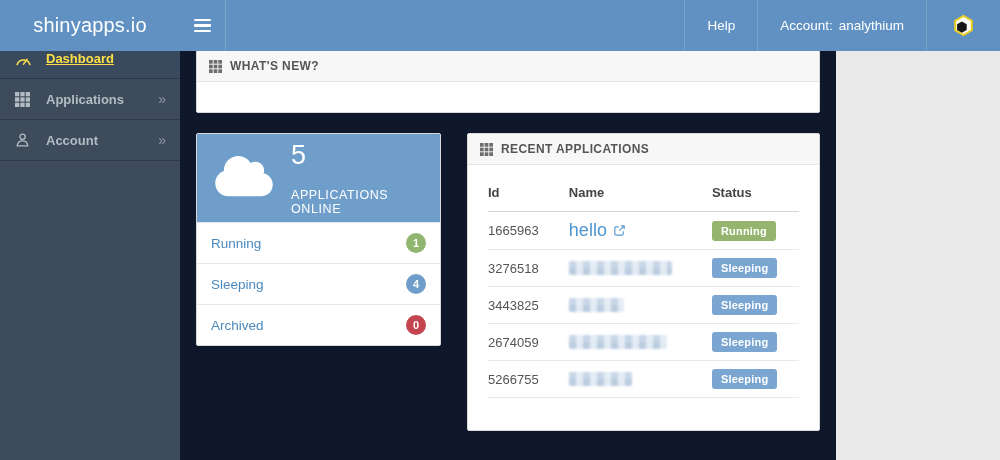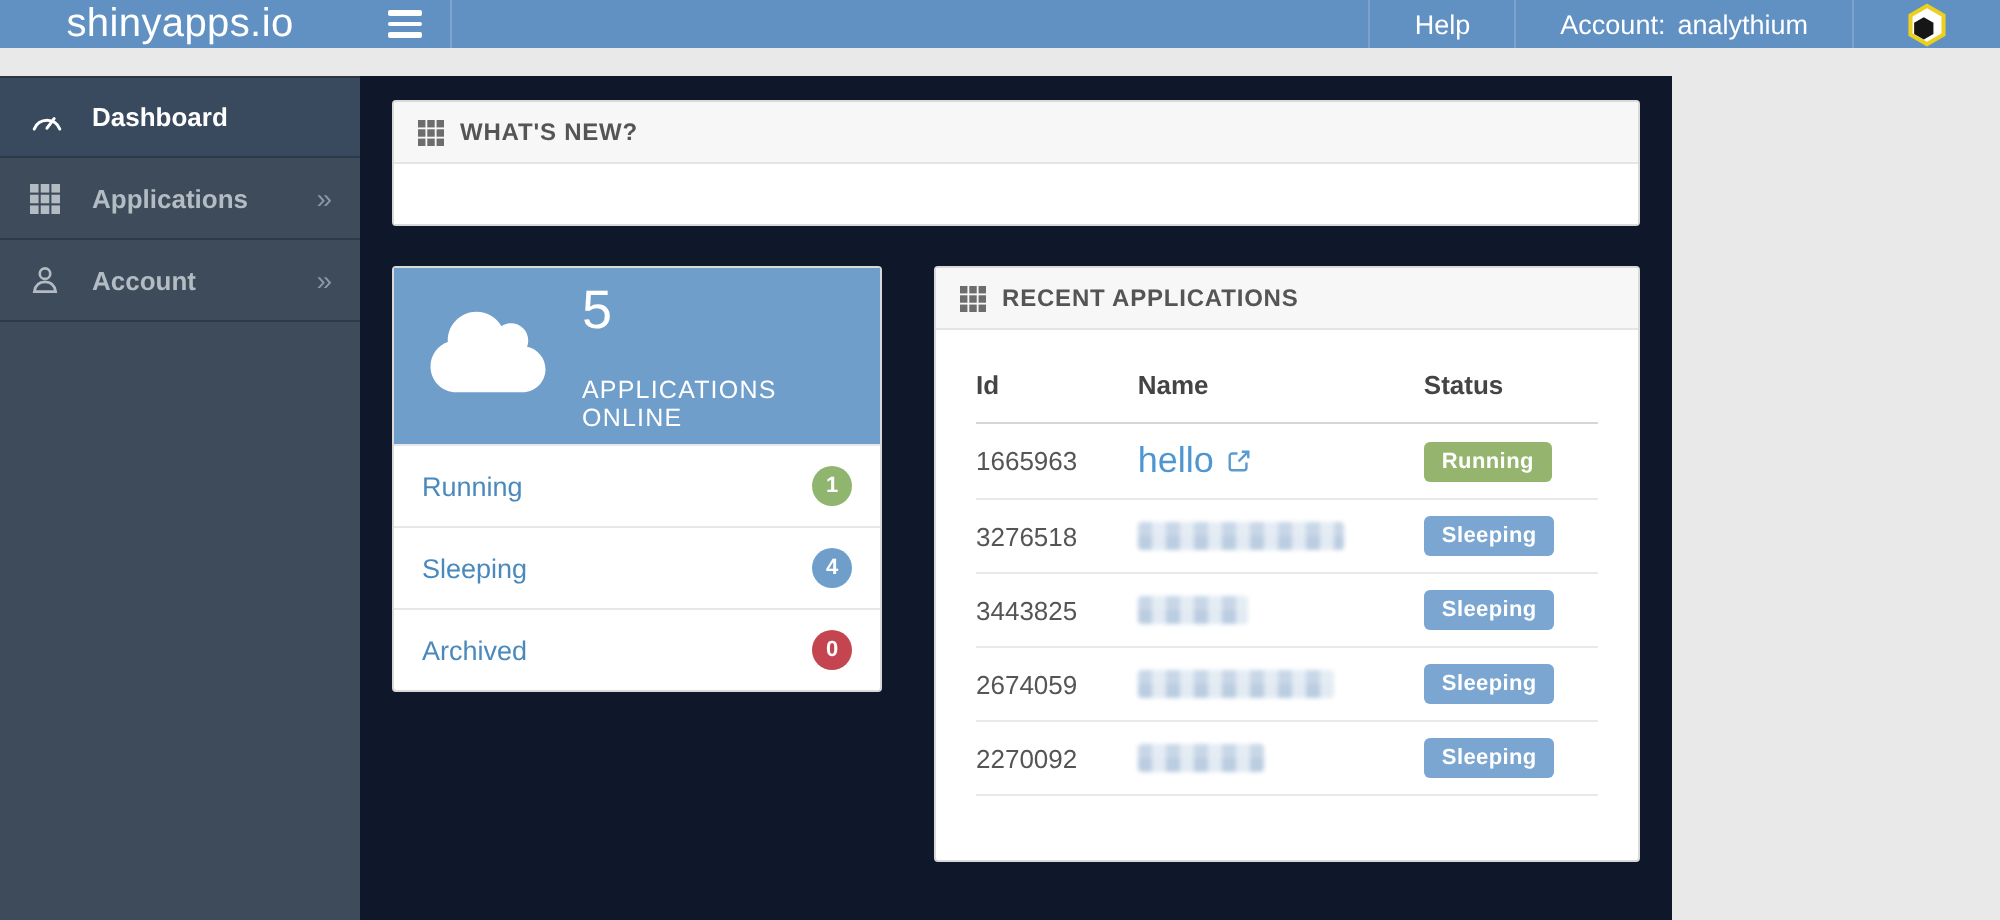--- a/index.html
+++ b/index.html
@@ -3,42 +3,42 @@
 <meta charset="utf-8">
 <style>
   * { margin:0; padding:0; box-sizing:border-box; }
   html,body { width:1000px; height:460px; }
   body {
     font-family:"Liberation Sans","DejaVu Sans",sans-serif;
     background:#e9e9e9; overflow:hidden; position:relative;
   }
 
   
-  .navbar { position:absolute; top:0; left:0; width:1000px; height:24px;
+  .navbar { position:absolute; top:0; left:0; width:1000px; height:51px;
             background:#6191c2; display:flex; align-items:stretch; color:#fff; z-index:5; }
   .brand { width:180px; display:flex; align-items:center; justify-content:center;
            font-size:20px; font-weight:400; letter-spacing:.2px; cursor:pointer; }
   .nav-toggle { width:46px; display:flex; align-items:center; justify-content:center;
                 flex-direction:column; gap:3px; cursor:pointer;
                 border-right:1px solid rgba(255,255,255,.18); }
   .nav-toggle .bar { width:17px; height:2.5px; background:#fff; border-radius:1px; }
   .nav-spacer { flex:1; }
   .nav-item { display:flex; align-items:center; padding:0 22px; font-size:13.5px;
               border-left:1px solid rgba(255,255,255,.16); cursor:pointer; }
   .nav-item.account { gap:6px; }
   .nav-logo { display:flex; align-items:center; padding:0 24px;
               border-left:1px solid rgba(255,255,255,.16); }
 
   
   .sidebar { position:absolute; top:38px; left:0; width:180px; height:422px;
              background:#3e4b5a; }
   .side-item { height:41px; display:flex; align-items:center; padding:0 14px 0 15px;
                color:#b3bbc3; font-size:13px; font-weight:700; cursor:pointer;
                border-bottom:1px solid rgba(0,0,0,.22); }
-  .side-item.active { background:#394a5f; color:#ffffff; border-top:1px solid rgba(0,0,0,.25); }
+  .side-item.active { background:#394a5f; color:#fde047; border-top:1px solid rgba(0,0,0,.25);text-decoration:underline; }
   .side-item .s-icon { width:19px; height:17px; margin-right:12px; display:flex;
                        align-items:center; color:inherit; }
   .side-item .s-label { flex:1; }
   .side-item .s-arrow { color:#8d98a5; font-size:14px; font-weight:400; }
 
   
   .content { position:absolute; top:38px; left:180px; width:656px; height:422px;
              background:#0f172a; padding:12px 16px 12px 16px; }
 
   .panel { background:#fff; border:1px solid #d9d9d9; border-radius:2px; }
@@ -258,21 +258,21 @@
               <td><span class="status-badge" style="background-color: rgb(123, 166, 209);">Sleeping</span></td>
             </tr>
             <tr>
               <td>2674059</td>
               <td>
                   <div class="redacted" style="width: 98px;"></div>
                 </td>
               <td><span class="status-badge" style="background-color: rgb(123, 166, 209);">Sleeping</span></td>
             </tr>
             <tr>
-              <td>2270092</td>
+              <td>5266755</td>
               <td>
                   <div class="redacted" style="width: 63px;"></div>
                 </td>
               <td><span class="status-badge" style="background-color: rgb(123, 166, 209);">Sleeping</span></td>
             </tr>
           </tbody>
         </table>
       </div>
     </div>
   </div>

